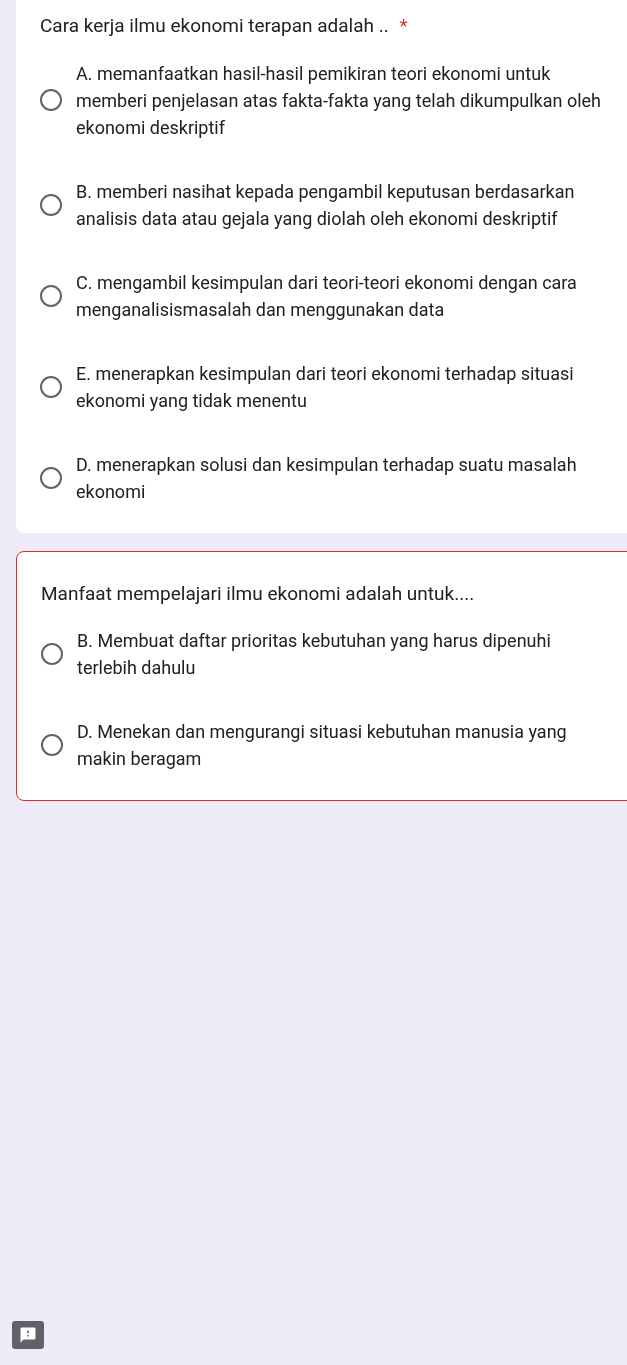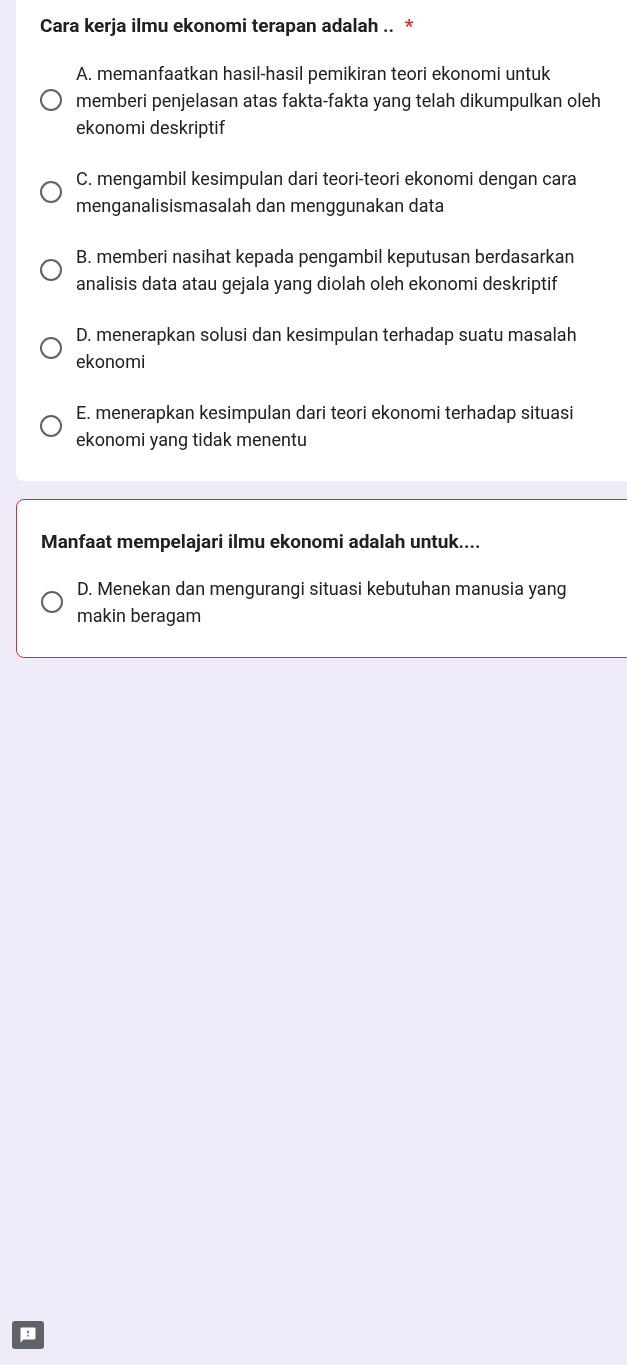--- a/index.html
+++ b/index.html
@@ -23,33 +23,33 @@
     border-top-left-radius: 0;
     border-top-right-radius: 0;
     margin-top: 0;
     padding-top: 8px;
   }
   .card.error {
     border: 1px solid #d93025;
   }
   .q-title {
     font-size: 19px;
-    font-weight: 700;
+    font-weight: 400;
     color: #202124;
     margin: 4px 0 20px 0;
     line-height: 1.45;
   }
   .required-star {
     color: #d93025;
     margin-left: 6px;
   }
   .options {
     display: flex;
     flex-direction: column;
-    gap: 24px;
+    gap: 37px;
     margin-top: 12px;
   }
   .option {
     display: flex;
     align-items: center;
     gap: 14px;
     cursor: pointer;
   }
   .radio {
     flex: 0 0 auto;
@@ -87,42 +87,46 @@
     <span>Cara kerja ilmu ekonomi terapan adalah ..</span>
     <span class="required-star">*</span>
   </div>
   <div class="options">
     <label class="option">
       <span class="radio"></span>
       <span class="opt-label">A. memanfaatkan hasil-hasil pemikiran teori ekonomi untuk memberi penjelasan atas fakta-fakta yang telah dikumpulkan oleh ekonomi deskriptif</span>
     </label>
     <label class="option">
       <span class="radio"></span>
+      <span class="opt-label">B. memberi nasihat kepada pengambil keputusan berdasarkan analisis data atau gejala yang diolah oleh ekonomi deskriptif</span>
+    </label>
+    <label class="option">
+      <span class="radio"></span>
       <span class="opt-label">C. mengambil kesimpulan dari teori-teori ekonomi dengan cara menganalisismasalah dan menggunakan data</span>
     </label>
     <label class="option">
       <span class="radio"></span>
-      <span class="opt-label">B. memberi nasihat kepada pengambil keputusan berdasarkan analisis data atau gejala yang diolah oleh ekonomi deskriptif</span>
+      <span class="opt-label">E. menerapkan kesimpulan dari teori ekonomi terhadap situasi ekonomi yang tidak menentu</span>
     </label>
     <label class="option">
       <span class="radio"></span>
       <span class="opt-label">D. menerapkan solusi dan kesimpulan terhadap suatu masalah ekonomi</span>
-    </label>
-    <label class="option">
-      <span class="radio"></span>
-      <span class="opt-label">E. menerapkan kesimpulan dari teori ekonomi terhadap situasi ekonomi yang tidak menentu</span>
     </label>
   </div>
 </div>
 
 <div class="card error">
   <div class="q-title">
     <span>Manfaat mempelajari ilmu ekonomi adalah untuk....</span>
   </div>
   <div class="options">
+    <label class="option">
+      <span class="radio"></span>
+      <span class="opt-label">B. Membuat daftar prioritas kebutuhan yang harus dipenuhi terlebih dahulu</span>
+    </label>
     <label class="option">
       <span class="radio"></span>
       <span class="opt-label">D. Menekan dan mengurangi situasi kebutuhan manusia yang makin beragam</span>
     </label>
   </div>
 </div>
 
 <div class="feedback-btn">
   <svg viewBox="0 0 24 24">
     <path d="M20 2H4c-1.1 0-2 .9-2 2v18l4-4h14c1.1 0 2-.9 2-2V4c0-1.1-.9-2-2-2zm-7 12h-2v-2h2v2zm0-4h-2V6h2v4z"></path>

